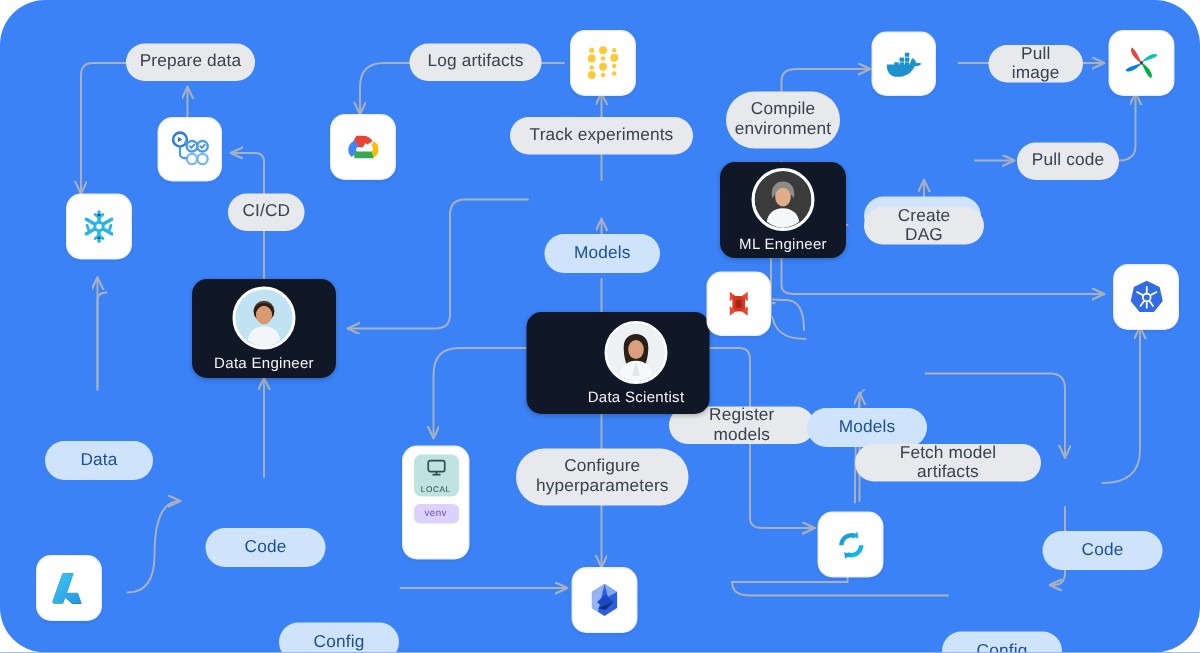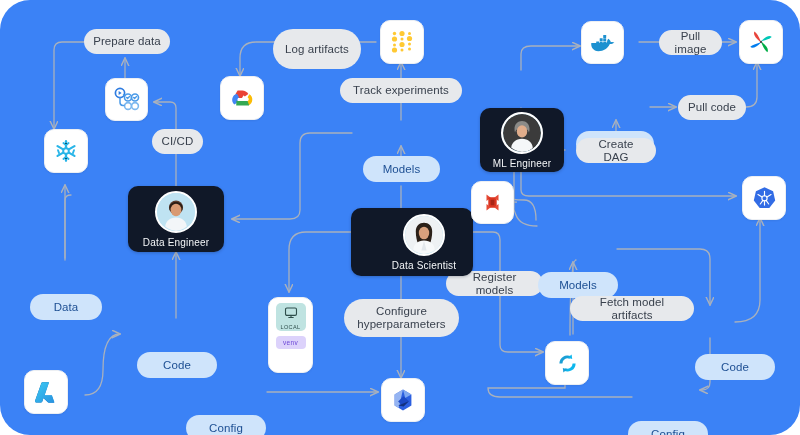--- a/index.html
+++ b/index.html
@@ -185,21 +185,21 @@
   </div>
 
   <div class="pill blue" style="left:30px;top:258px;width:72px;height:26px;">
     <span>Data</span>
   </div>
 
   <div class="pill blue" style="left:137px;top:316px;width:80px;height:26px;">
     <span>Code</span>
   </div>
 
-  <div class="pill grey" style="left:273px;top:29px;width:88px;height:40px;">
+  <div class="pill grey" style="left:273px;top:29px;width:88px;height:25px;">
     <span>Log artifacts</span>
   </div>
 
   <div class="pill grey" style="left:340px;top:78px;width:122px;height:25px;">
     <span>Track experiments</span>
   </div>
 
   <div class="pill blue" style="left:363px;top:120px;width:77px;height:26px;">
     <span>Models</span>
   </div>
@@ -211,20 +211,24 @@
   </div>
 
   <div class="pill blue" style="left:186px;top:379px;width:80px;height:26px;">
     <span>Config</span>
   </div>
 
   <div class="pill grey" style="left:446px;top:271px;width:97px;height:25px;">
     <span>Register models</span>
   </div>
 
+  <div class="pill grey" style="left:484px;top:61px;width:76px;height:38px;">
+    <span>Compile
+environment</span>
+  </div>
 
   <div class="pill grey" style="left:659px;top:30px;width:63px;height:25px;">
     <span>Pull image</span>
   </div>
 
   <div class="pill blue" style="left:576px;top:95px;width:78px;height:26px;">
     <span>Code</span>
   </div>
 
   <div class="pill grey" style="left:678px;top:95px;width:68px;height:25px;">

